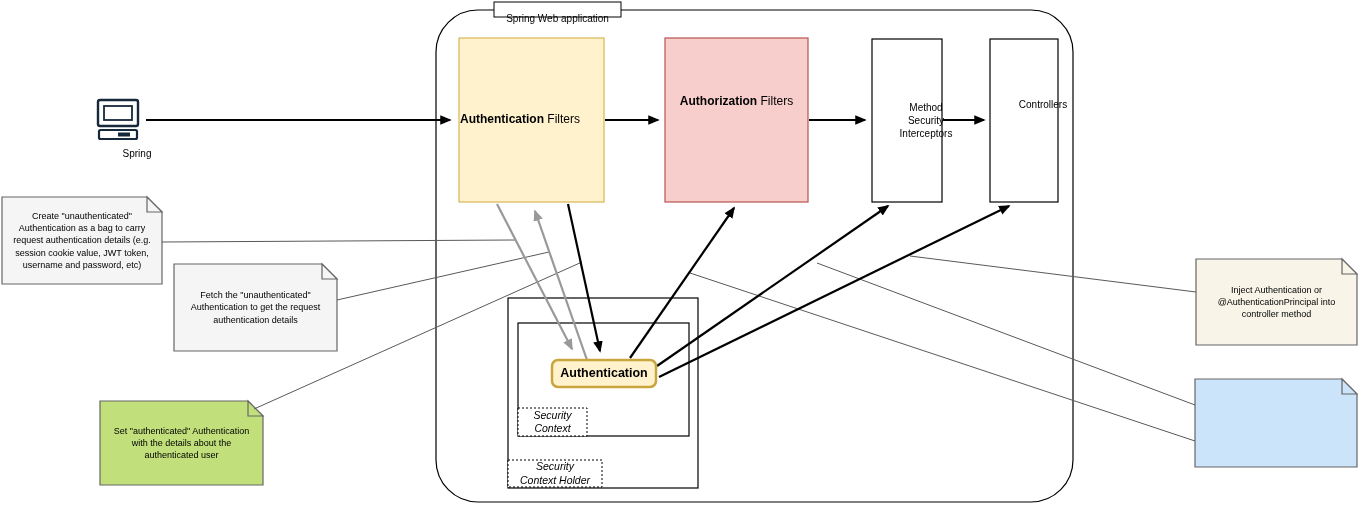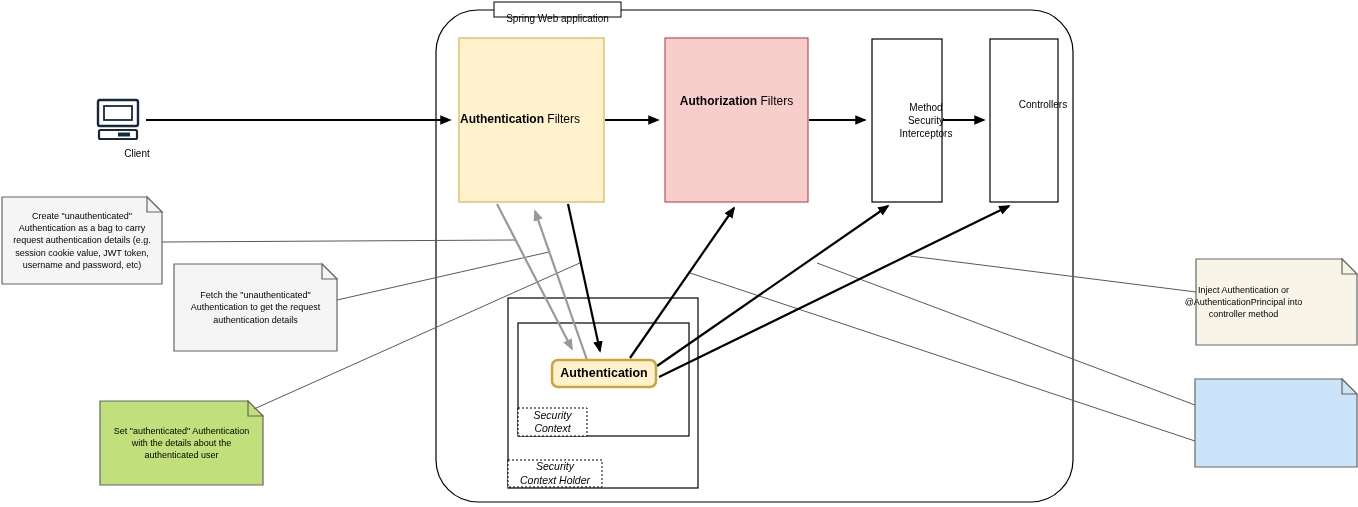--- a/index.html
+++ b/index.html
@@ -98,21 +98,21 @@
       <rect x="104" y="106" width="28" height="14" stroke-width="1.8"></rect>
       <rect x="99" y="130" width="38" height="9" rx="1.5" stroke-width="2.2"></rect>
       <rect x="118" y="132.5" width="12" height="4" stroke="none" fill="#16283C"></rect>
     </g>
 
     <rect x="494" y="2" width="127" height="15" fill="#fff" stroke="#000" stroke-width="1"></rect>
   </svg>
 
   <div class="txt title-lbl" style="left:494px;top:2px;width:127px;height:32px;">Spring Web application</div>
 
-  <div class="txt small-lbl" style="left:88px;top:146px;width:60px;height:14px;">Client</div>
+  <div class="txt small-lbl" style="left:88px;top:146px;width:60px;height:14px;">Spring</div>
 
   <div class="txt flow-lbl" style="left:459px;top:38px;width:122px;height:164px;">
     <span><b>Authentication</b><span> Filters</span></span>
   </div>
 
   <div class="txt flow-lbl" style="left:665px;top:38px;width:143px;height:127px;">
     <span><b>Authorization</b><span> Filters</span></span>
   </div>
 
   <div class="txt small-lbl" style="left:874px;top:39px;width:66px;height:163px;">Method Security Interceptors</div>
@@ -130,16 +130,16 @@
     <div>Security</div>
     <div>Context Holder</div>
   </div>
 
   <div class="txt note-txt" style="left:4px;top:199px;width:156px;height:83px;">Create "unauthenticated" Authentication as a bag to carry request authentication details (e.g. session cookie value, JWT token, username and password, etc)</div>
 
   <div class="txt note-txt" style="left:177px;top:266px;width:157px;height:83px;">Fetch the "unauthenticated" Authentication to get the request authentication details</div>
 
   <div class="txt note-txt" style="left:103px;top:403px;width:157px;height:80px;">Set "authenticated" Authentication with the details about the authenticated user</div>
 
-  <div class="txt note-txt" style="left:1166px;top:261px;width:155px;height:82px;">Inject Authentication or @AuthenticationPrincipal into controller method</div>
+  <div class="txt note-txt" style="left:1199px;top:261px;width:155px;height:82px;">Inject Authentication or @AuthenticationPrincipal into controller method</div>
 
 
 </div>
 
 </body></html>

